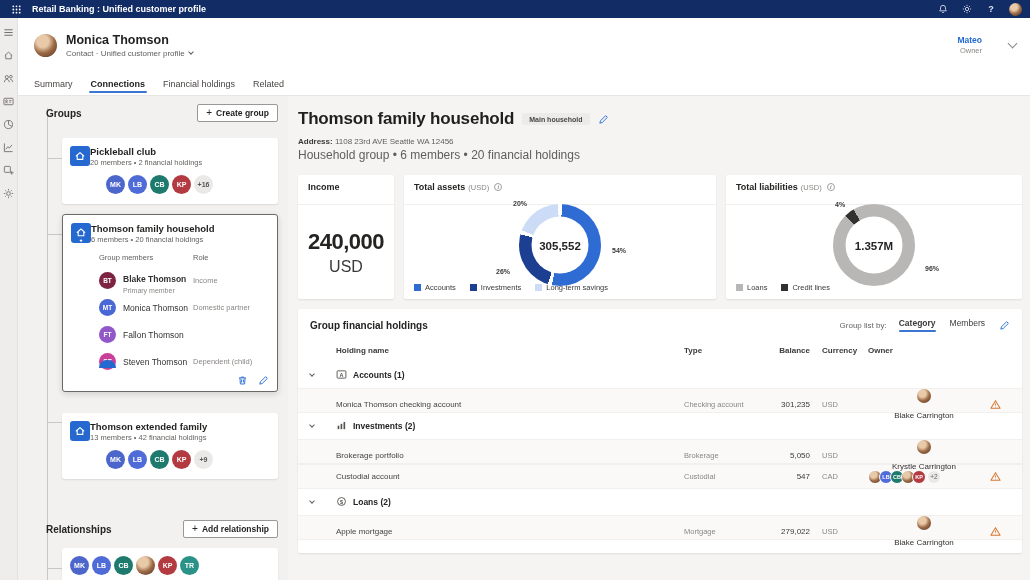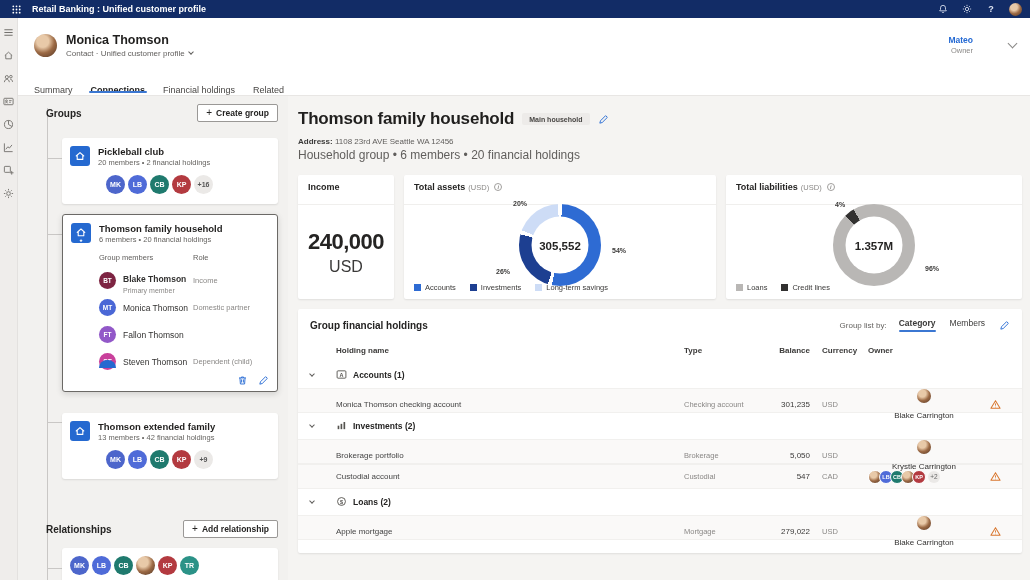--- a/index.html
+++ b/index.html
@@ -21,47 +21,47 @@
   .rail .ric { width:14px; height:13px; display:flex; align-items:center; justify-content:center; opacity:.8; }
 
   .content { flex:1; display:flex; flex-direction:column; min-width:0; }
 
   
   .phead { height:54px; background:#fff; display:flex; align-items:center; padding:0 14px 0 16px; }
   .pav { width:23px; height:23px; border-radius:50%; flex-shrink:0; }
   .pinfo { margin-left:9px; flex:1; }
   .pname { font-size:12.5px; font-weight:bold; color:#201f1e; }
   .psub { font-size:8px; color:#605e5c; display:flex; align-items:center; gap:4px; margin-top:2px; }
-  .owner-box { text-align:right; margin-right:36px; }
+  .owner-box { text-align:right; margin-right:27px; }
   .owner-name { color:#2469d3; font-size:8.5px; font-weight:bold; }
   .owner-role { color:#8a8886; font-size:7.5px; margin-top:1px; }
   .chev { width:4px; height:4px; border-right:1.2px solid #605e5c; border-bottom:1.2px solid #605e5c; transform:rotate(45deg); display:inline-block; margin-top:-2px; }
   .big-chev { width:7px; height:7px; border-right:1.4px solid #8a8886; border-bottom:1.4px solid #8a8886; transform:rotate(45deg); margin-top:-3px; }
 
   
   .tabbar { height:24px; background:#fff; display:flex; align-items:flex-end; padding:0 16px; gap:18px; border-bottom:1px solid #e8e6e4; }
-  .tab { font-size:9px; color:#484644; position:relative; cursor:pointer; white-space:nowrap; }
+  .tab { font-size:9px; color:#484644; padding-bottom:6px; position:relative; cursor:pointer; white-space:nowrap; }
   .tab.active { font-weight:bold; color:#201f1e; }
   .tab.active::after { content:""; position:absolute; left:-2px; right:-2px; bottom:2px; height:2px; background:#3b77d2; border-radius:1px; }
 
   .panes { flex:1; display:flex; min-height:0; }
 
   
   .lpanel { width:270px; background:#f2f1ef; position:relative; flex-shrink:0; overflow:hidden; }
   .tree-v { position:absolute; left:29px; top:12px; bottom:0; border-left:1px solid #c9c7c5; }
   .tree-h { position:absolute; left:29px; width:15px; border-top:1px solid #c9c7c5; }
   .lp-head { display:flex; align-items:center; margin:8px 10px 0 28px; position:relative; z-index:2; }
   .lp-title { font-size:10px; font-weight:bold; flex:1; }
   .btn { background:#fff; border:1px solid #9a9896; border-radius:2px; font-size:8.5px; font-weight:bold; color:#252423; padding:3px 8px; display:flex; align-items:center; gap:4px; cursor:pointer; white-space:nowrap; }
   .plus { font-size:10px; font-weight:normal; line-height:6px; }
   .gcard { position:absolute; left:44px; width:216px; background:#fff; border-radius:3px; box-shadow:0 1px 2px rgba(0,0,0,.1); padding:8px; z-index:2; }
   #card-pickleball { top:42px; height:66px; }
   #card-household { top:118px; height:178px; border:1.5px solid #6b6966; box-shadow:0 2px 6px rgba(0,0,0,.14); overflow:hidden; }
   #card-extended { top:306px; height:66px;margin-top:11px; }
-  .gc-head { display:flex; gap:8px; }
+  .gc-head { display:flex; gap:0; }
   .tile { width:20px; height:20px; background:#2569d0; border-radius:3px; flex-shrink:0; display:flex; align-items:center; justify-content:center; position:relative; }
   .tile-star { position:absolute; bottom:0px; left:50%; transform:translateX(-50%); font-size:4.5px; color:#fff; }
   .gc-title { font-size:9.5px; font-weight:bold; line-height:1.2; color:#201f1e; }
   .gc-meta { font-size:7.5px; color:#666461; margin-top:1px; }
   .avrow { display:flex; margin:8px 0 0 36px; }
   .av { width:19px; height:19px; border-radius:50%; color:#fff; font-size:7px; font-weight:bold; display:flex; align-items:center; justify-content:center; margin-right:3px; flex-shrink:0; }
   .av.more { background:#ebe9e7; color:#555; }
   .av.sm { width:14px; height:14px; font-size:5.5px; }
   .mtable { margin:9px 0 0 28px; position:relative; }
   .mt-head { display:grid; grid-template-columns:1fr 76px; color:#605e5c; font-size:7.5px; margin-bottom:5px; }

